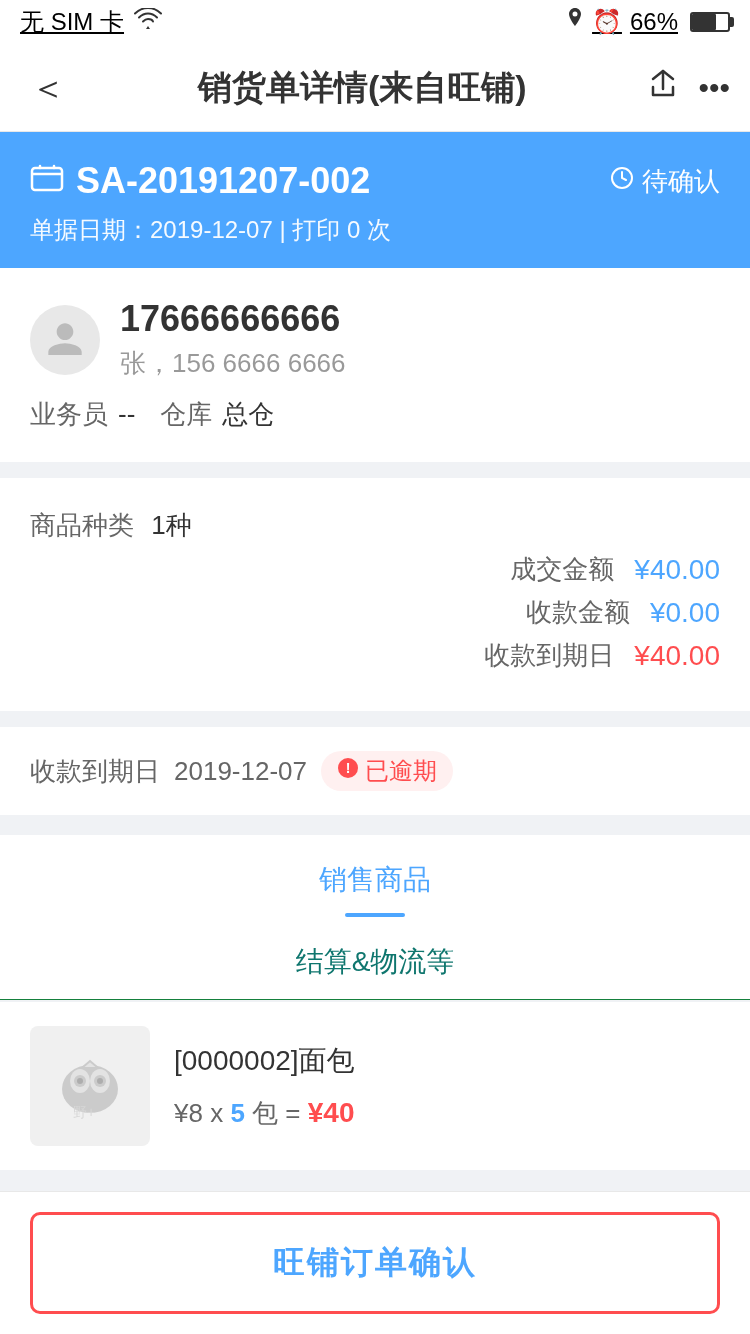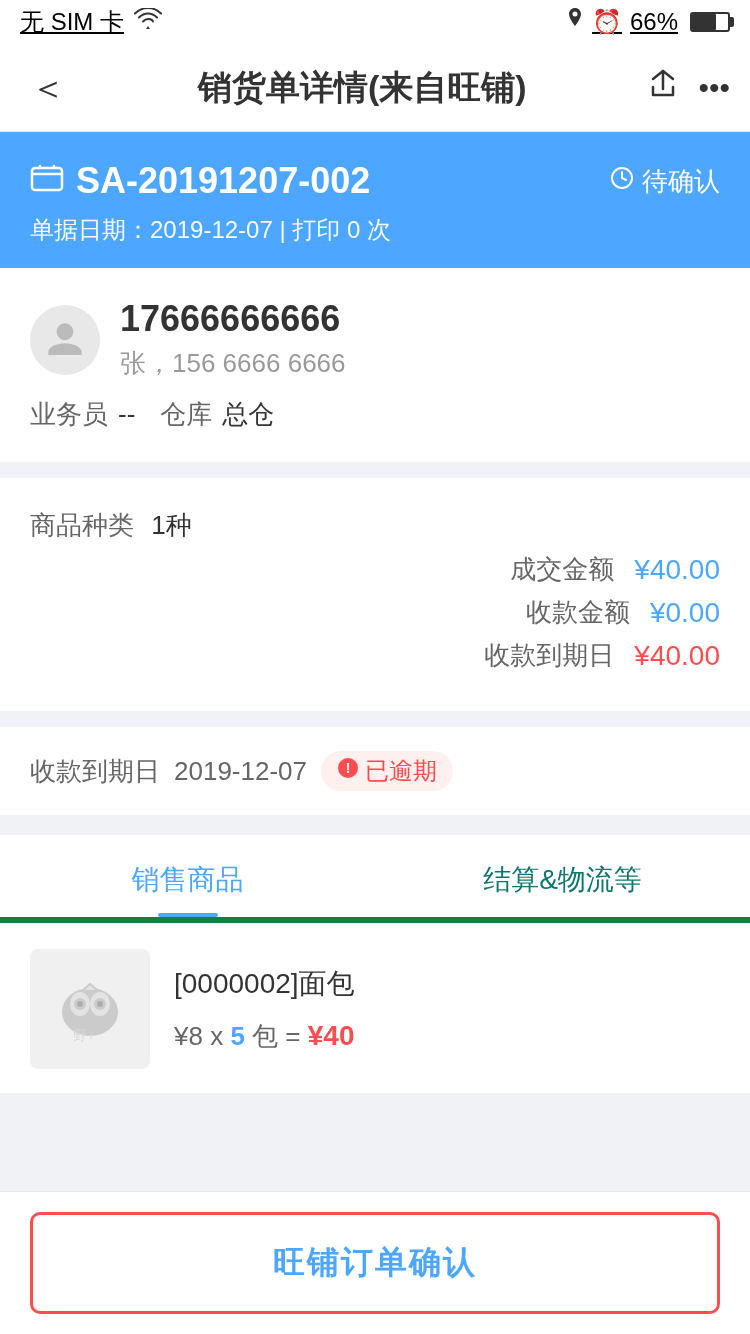--- a/index.html
+++ b/index.html
@@ -220,21 +220,22 @@
       color: #ff4d4f;
       font-size: 24px;
       padding: 4px 16px;
       border-radius: 20px;
     }
 
     
     .tabs-section {
       background: #fff;
       display: flex;
-      border-bottom: 6px solid #15803d;
+      border-bottom: 1px solid #15803d;
+      flex-direction: column;
     }
     .tab-item {
       flex: 1;
       text-align: center;
       padding: 26px 0 18px;
       font-size: 28px;
       color: #0f766e;
       cursor: pointer;
       position: relative;
     }

